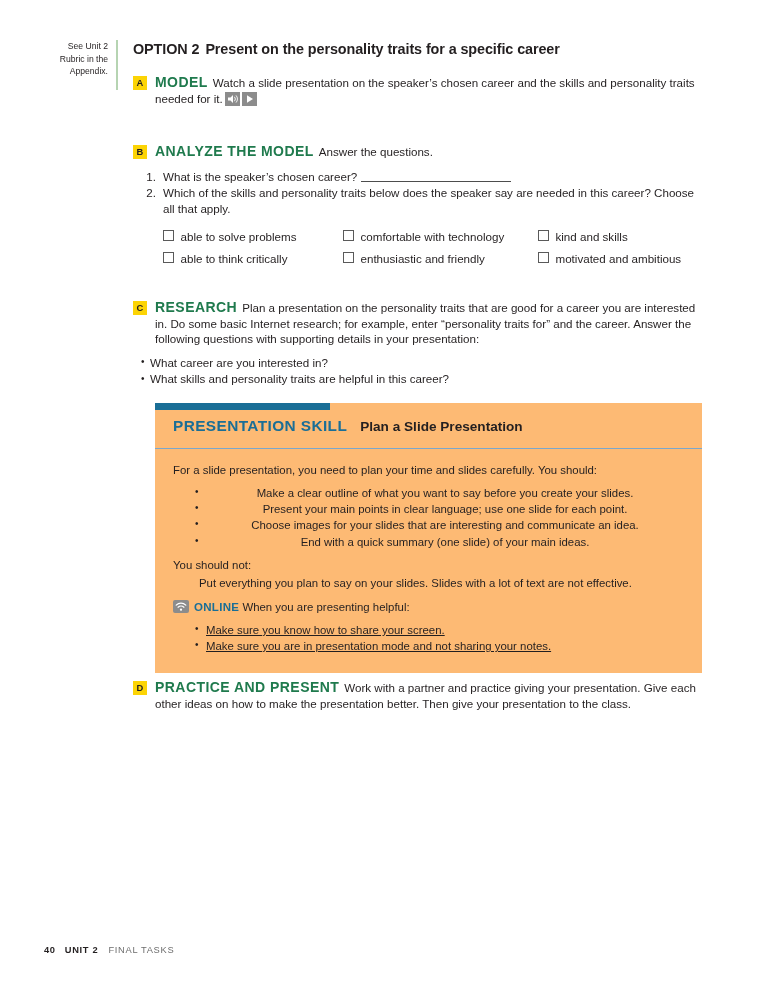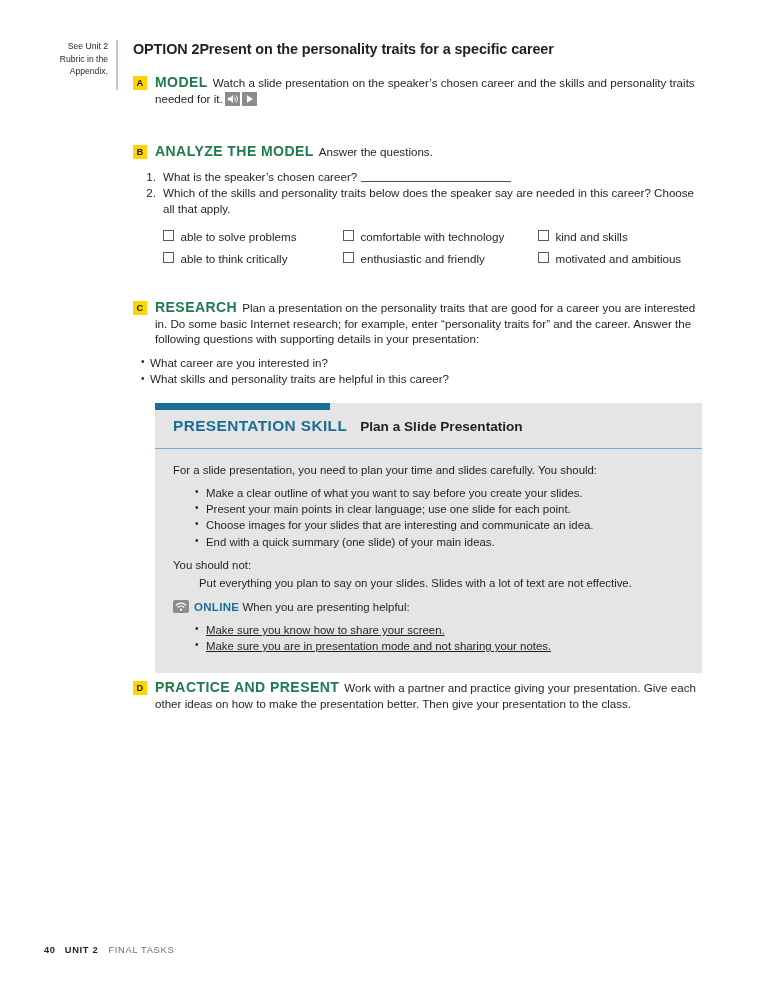--- a/index.html
+++ b/index.html
@@ -45,20 +45,21 @@
     color: #231f20;
     margin-bottom: 17px;
     white-space: nowrap;
   }
   .option-head .opt-label {
     font-weight: bold;
     text-align: center;
   }
   .option-head .opt-title {
     font-weight: bold;
+    margin-left: 6px;
   }
 
   
   .section {
     position: relative;
     padding-left: 22px;
     margin-bottom: 0;
   }
   .badge {
     position: absolute;
@@ -164,21 +165,21 @@
     top: -0.5px;
     font-size: 10px;
   }
 
   
   #skill-box {
     position: absolute;
     left: 155px;
     top: 403px;
     width: 547px;
-    background: #e5e5e5;
+    background: #fdba74;
   }
   #skill-accent {
     position: absolute;
     left: 0;
     top: 0;
     width: 175px;
     height: 7px;
     background: #1a6e96;
   }
   #skill-header {
@@ -212,20 +213,21 @@
   #skill-body .lead { margin: 0 0 2px 0; }
   #skill-body ul.skill-bullets {
     margin: 6px 0 8px 0;
     padding: 0 0 0 22px;
     list-style: none;
     line-height: 16.4px;
   }
   #skill-body ul.skill-bullets > li {
     position: relative;
     padding-left: 11px;
+    text-align: center;
   }
   #skill-body ul.skill-bullets > li:before {
     content: "\2022";
     position: absolute;
     left: 0;
     top: -1px;
     font-size: 10px;
   }
   #skill-body .subhead { margin: 0; }
   #skill-body .indented { margin: 2px 0 0 26px; }

